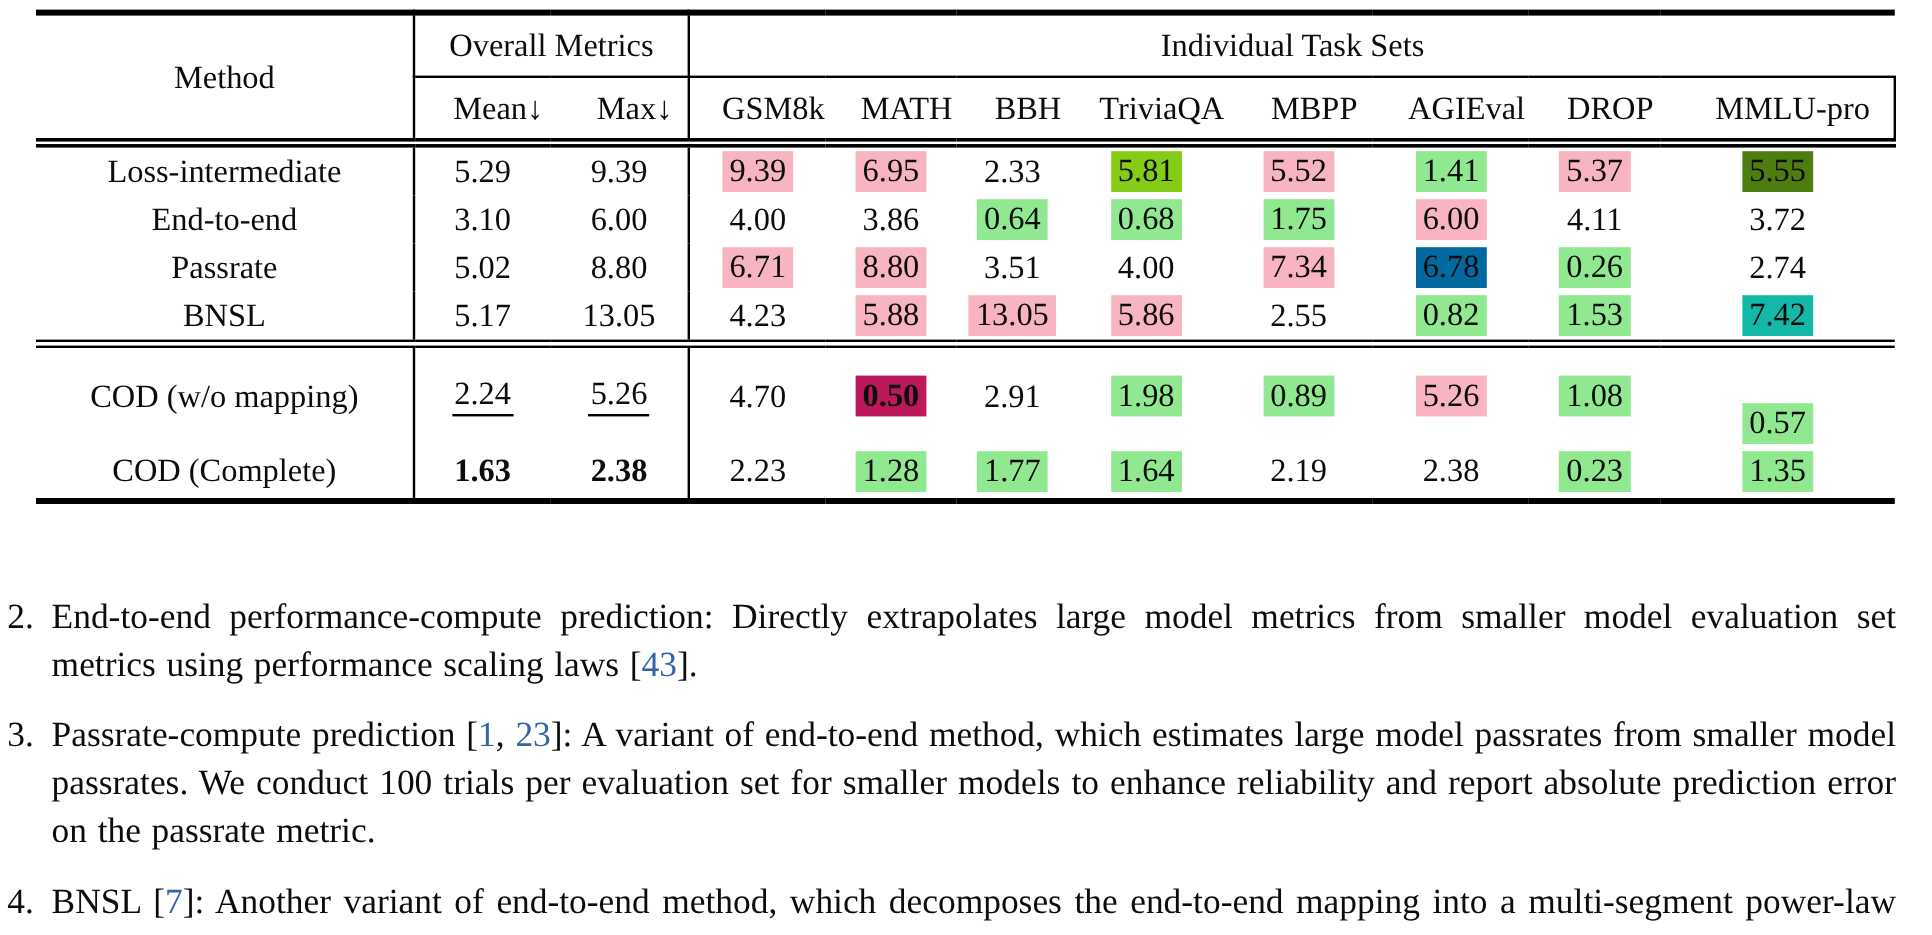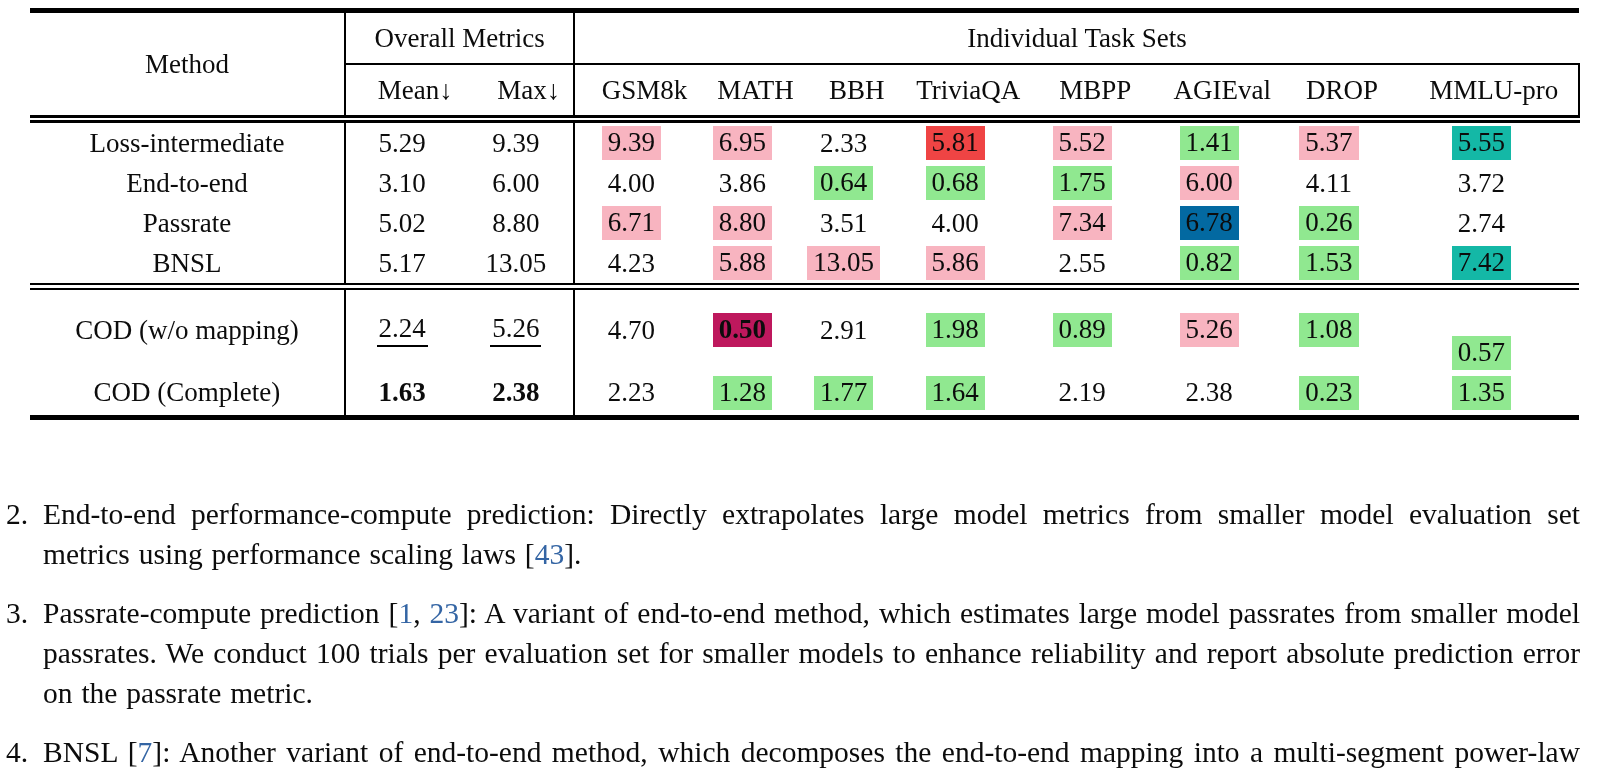--- a/index.html
+++ b/index.html
@@ -109,25 +109,25 @@
       </tr>
     </thead>
     <tbody id="main-rows">
         <tr>
           <td class="method">Loss-intermediate</td>
           <td class="meancol"><span>5.29</span></td>
           <td class="maxcol"><span>9.39</span></td>
           <td><span class="hl" style="background: rgb(248, 180, 192);">9.39</span></td>
           <td><span class="hl" style="background: rgb(248, 180, 192);">6.95</span></td>
           <td><span>2.33</span></td>
-          <td><span class="hl" style="background: #ef4444;">5.81</span></td>
+          <td><span class="hl" style="background: #84cc16;">5.81</span></td>
           <td><span class="hl" style="background: rgb(248, 180, 192);">5.52</span></td>
           <td><span class="hl" style="background: rgb(144, 232, 144);">1.41</span></td>
           <td><span class="hl" style="background: rgb(248, 180, 192);">5.37</span></td>
-          <td><span class="hl" style="background: #14b8a6;">5.55</span></td>
+          <td><span class="hl" style="background: #4d7c0f;">5.55</span></td>
         </tr>
         <tr>
           <td class="method">End-to-end</td>
           <td class="meancol"><span>3.10</span></td>
           <td class="maxcol"><span>6.00</span></td>
           <td><span>4.00</span></td>
           <td><span>3.86</span></td>
           <td><span class="hl" style="background: rgb(144, 232, 144);">0.64</span></td>
           <td><span class="hl" style="background: rgb(144, 232, 144);">0.68</span></td>
           <td><span class="hl" style="background: rgb(144, 232, 144);">1.75</span></td>

